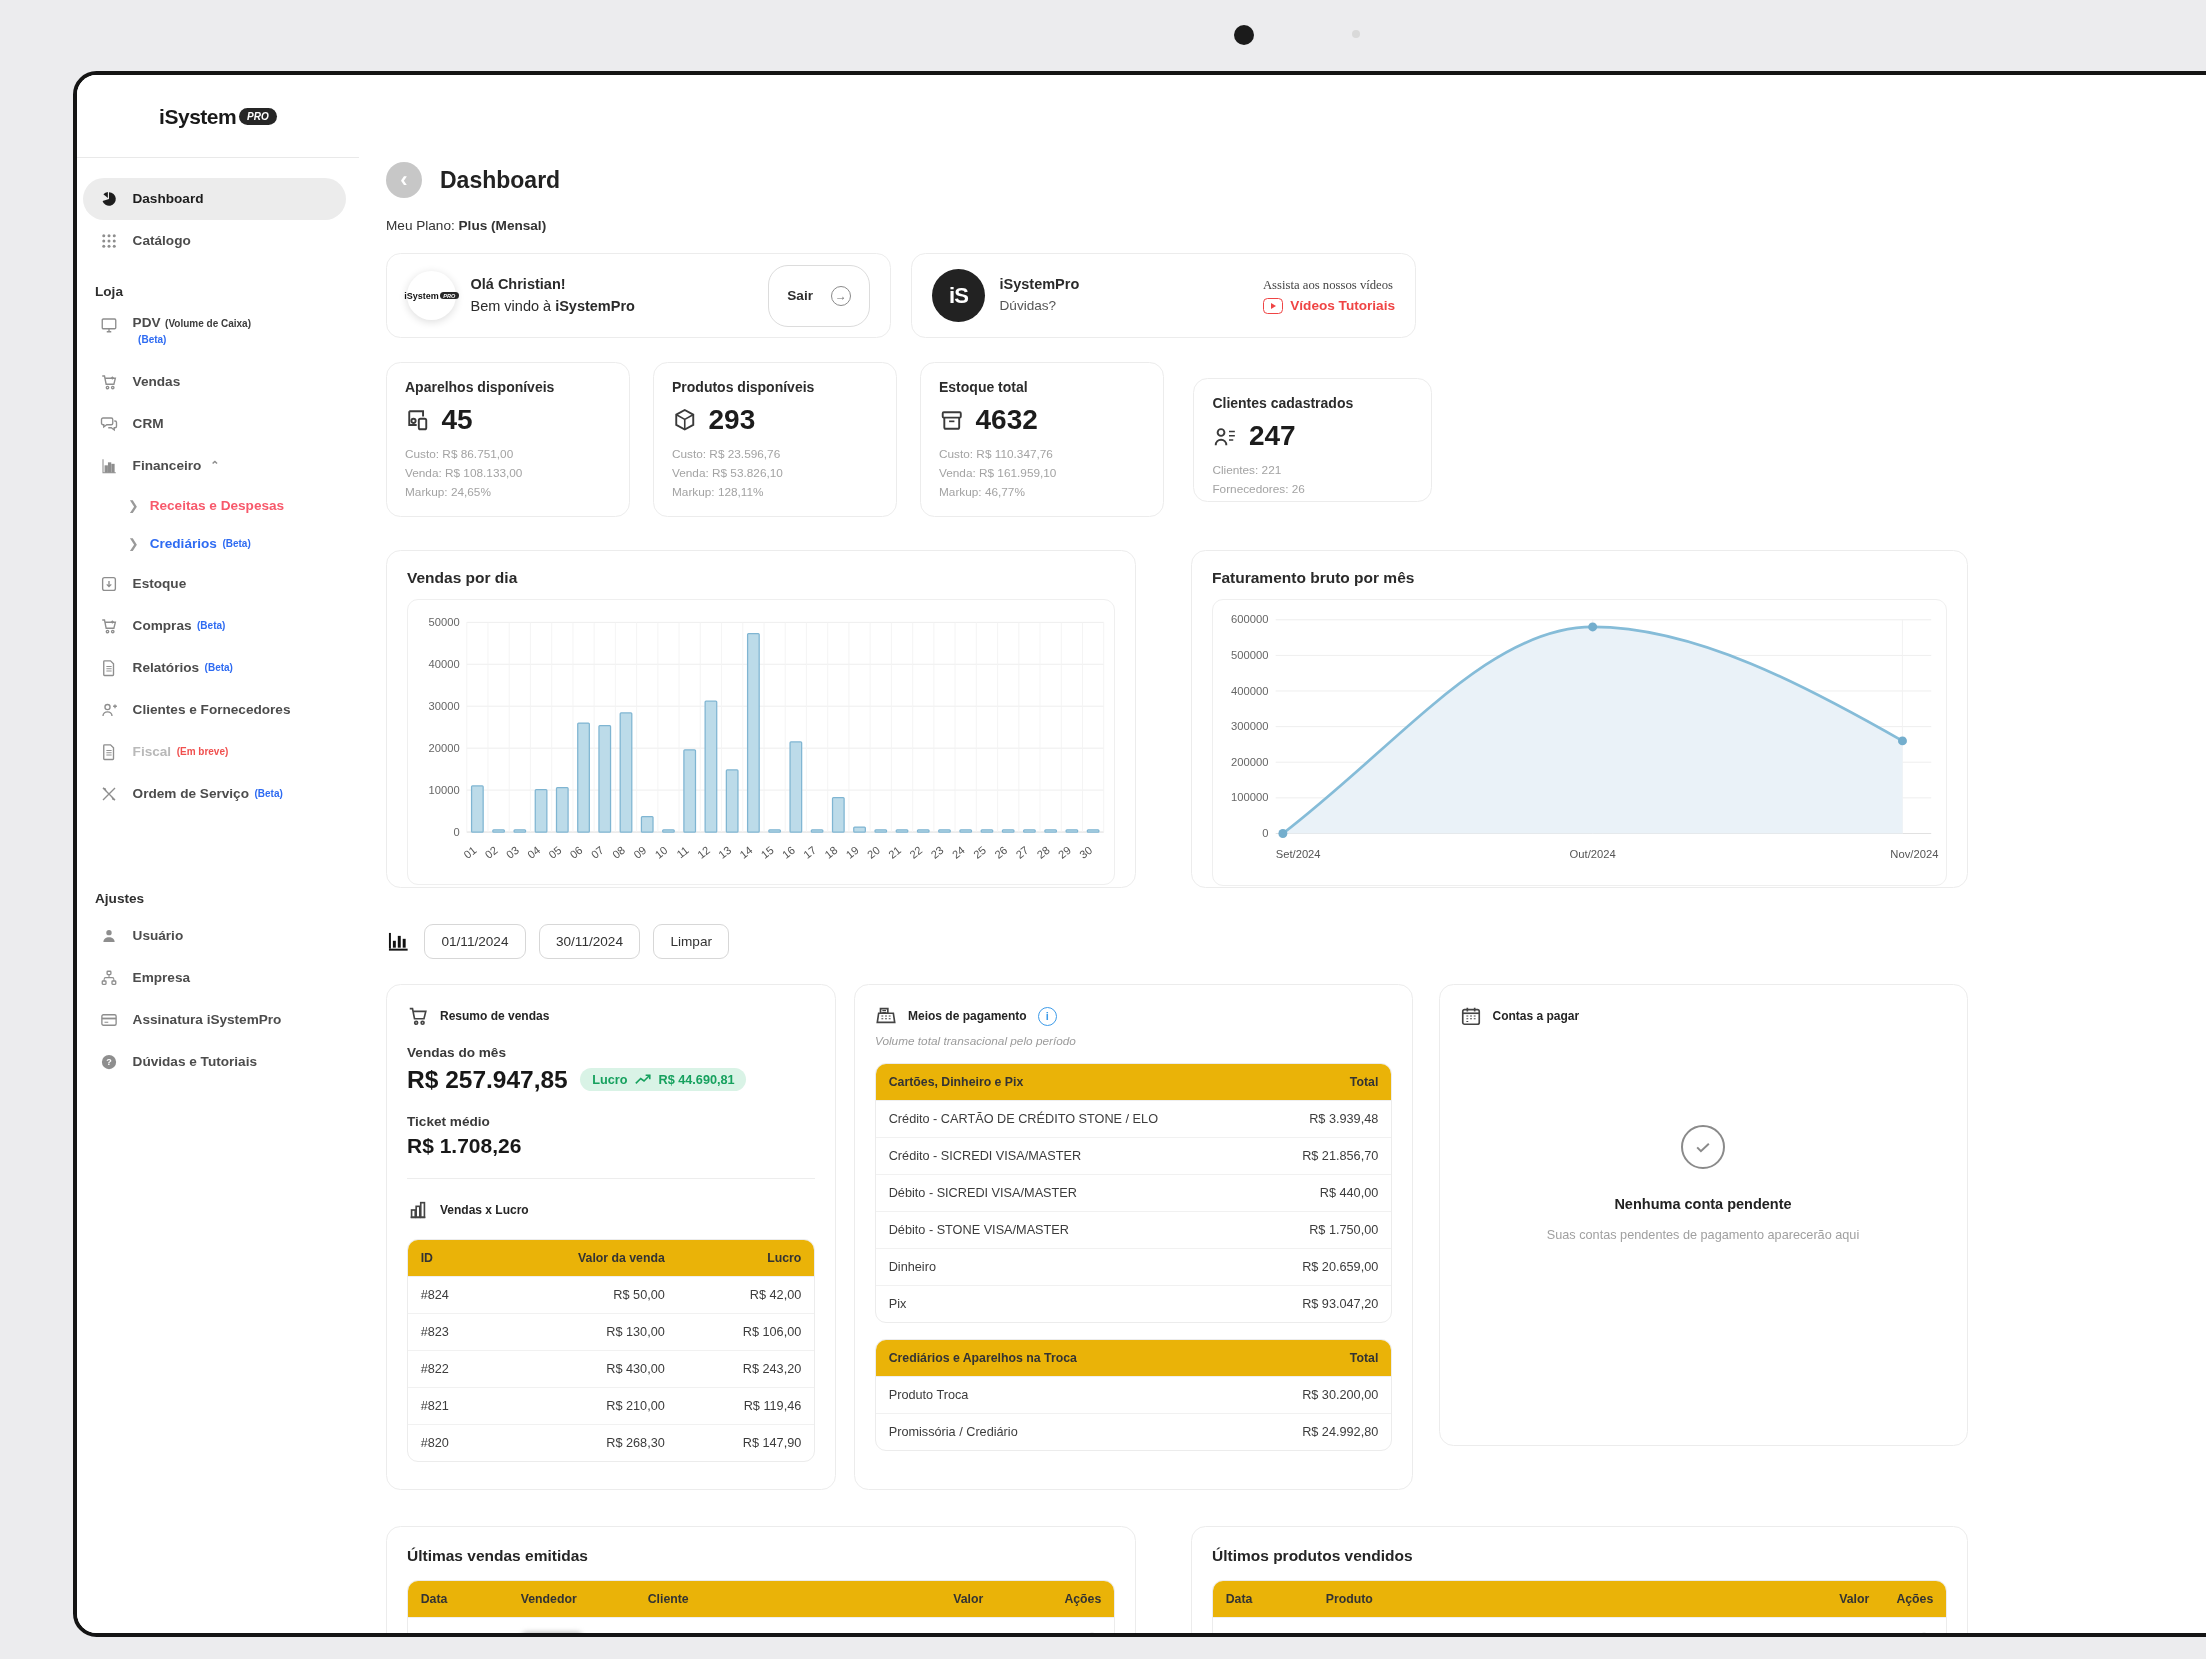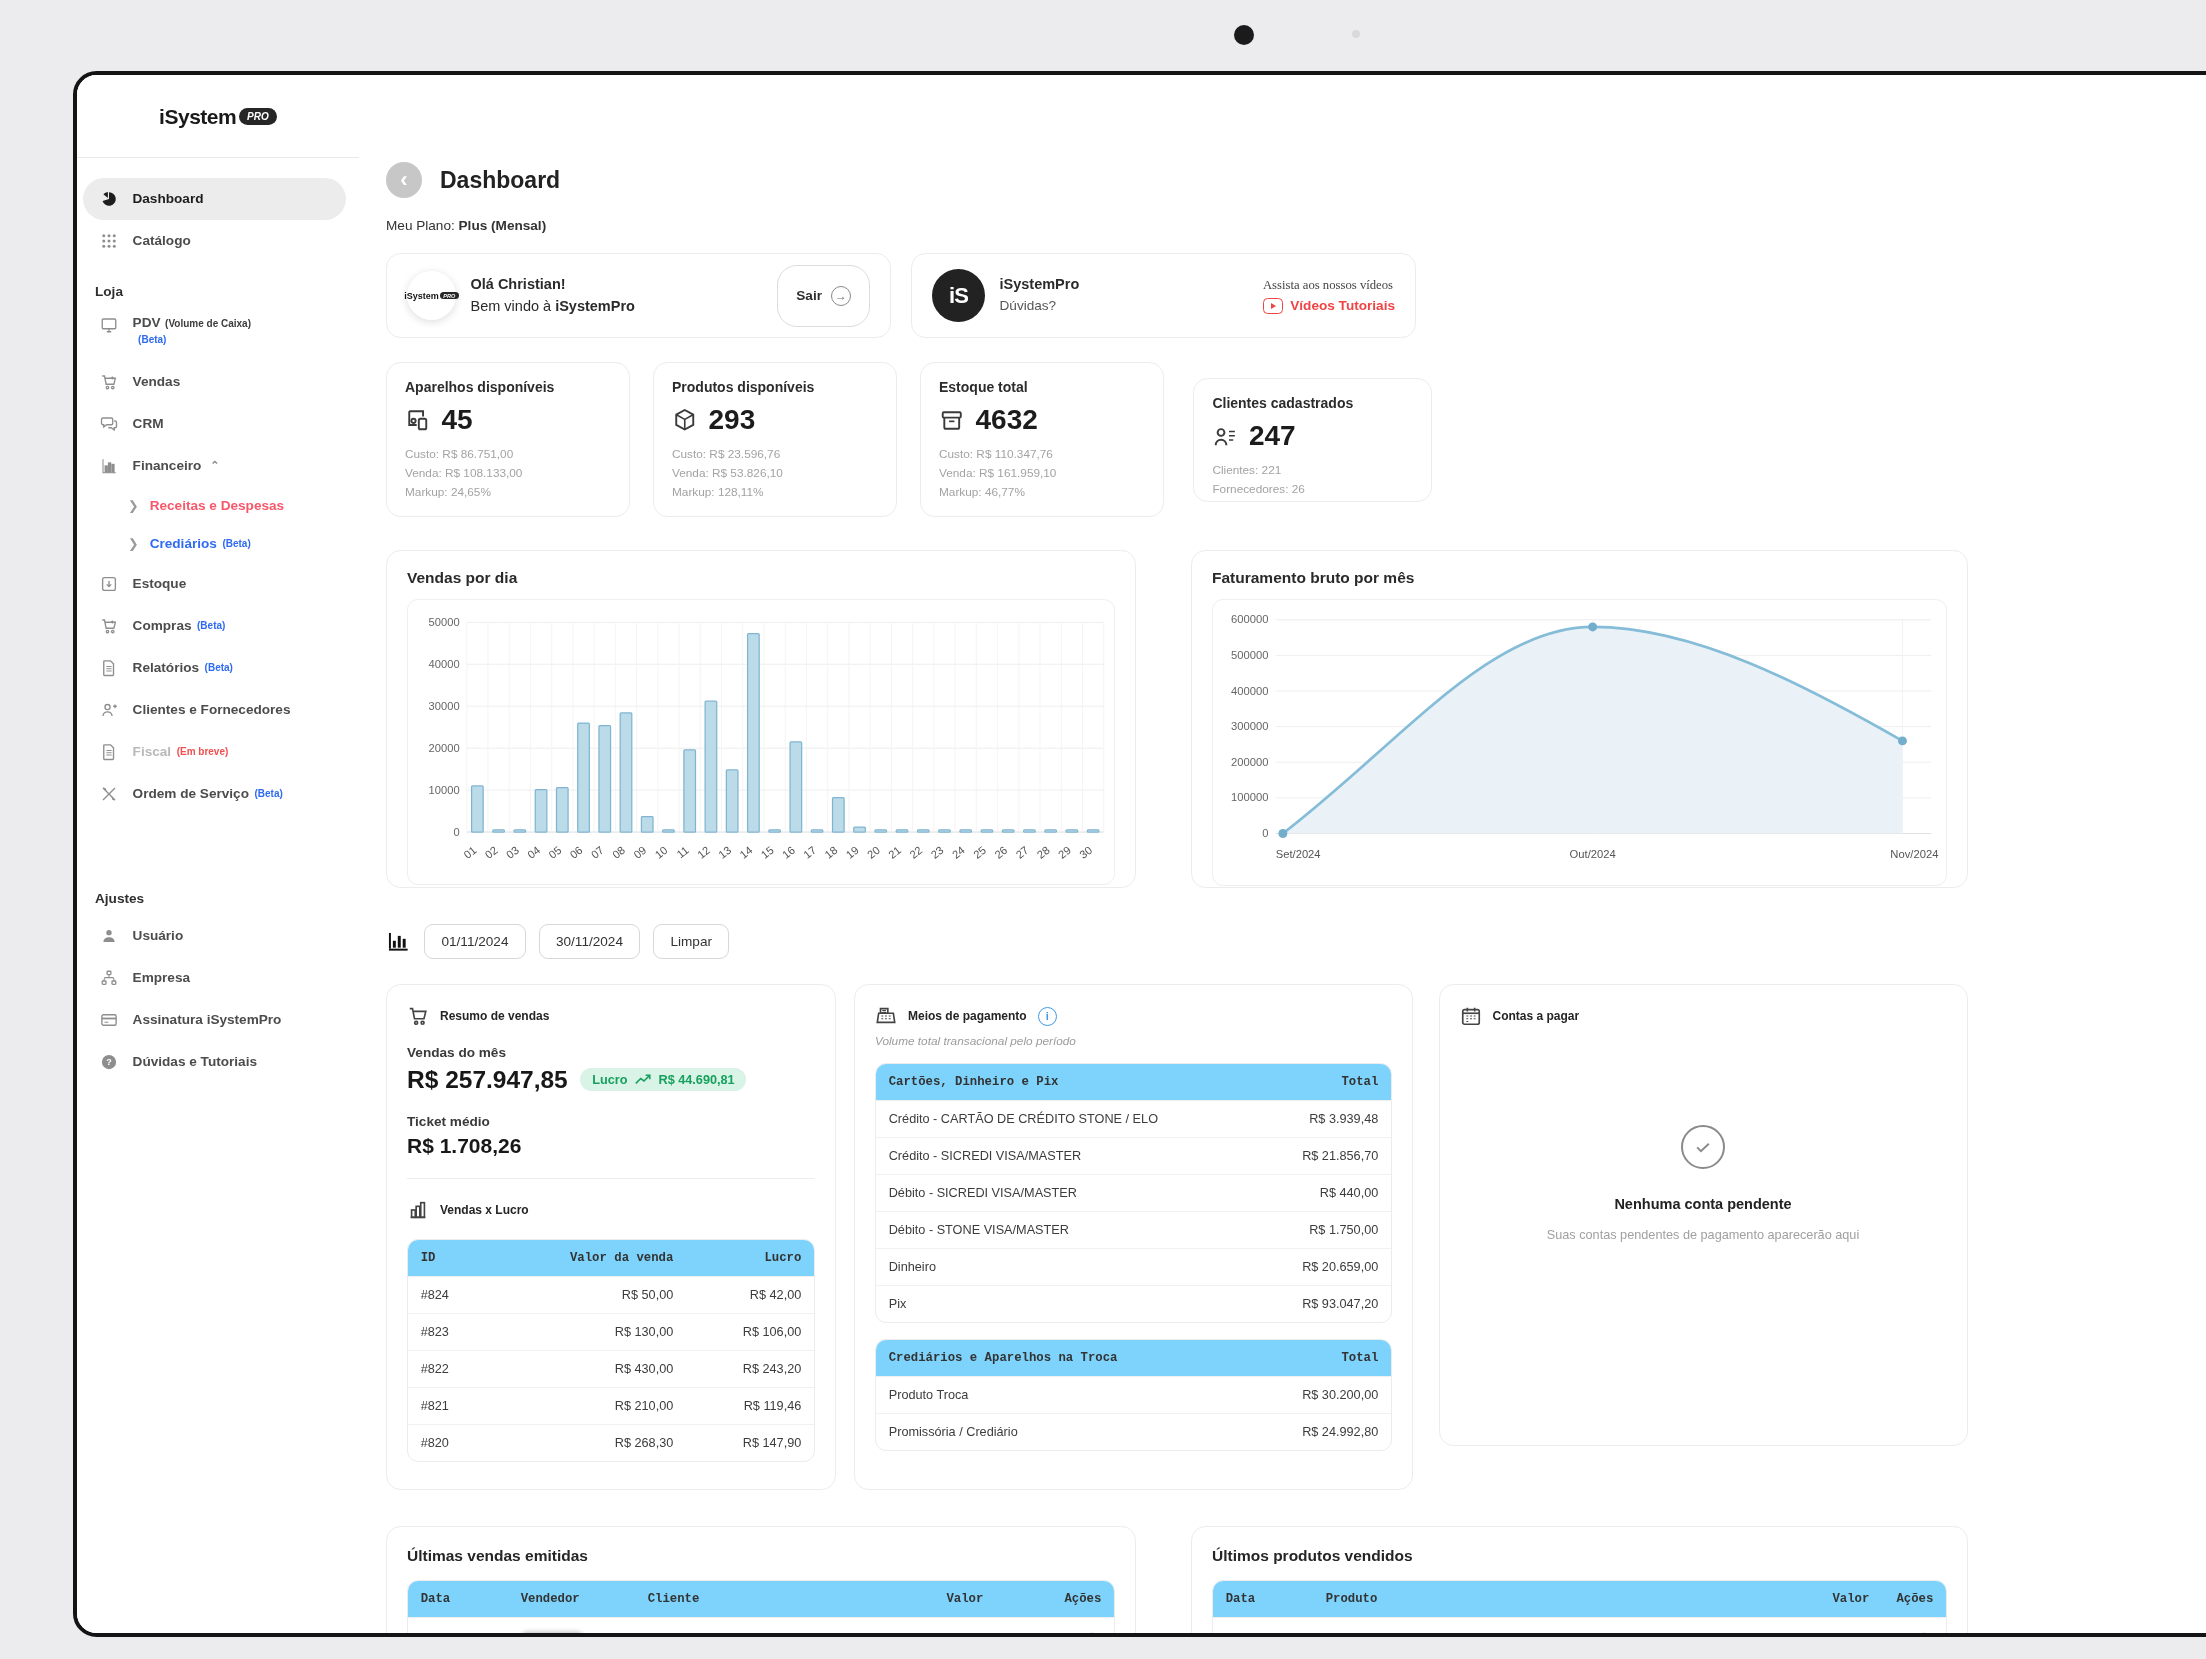--- a/index.html
+++ b/index.html
@@ -55,21 +55,21 @@
 
   .card { background:#fff; border:0.9px solid #ececec; border-radius:14.5px; }
 
   .row1 { display:flex; gap:20px; margin-bottom:23.6px; }
   .wcard { width:505px; height:85px; display:flex; align-items:center; padding:0 20px; }
   .wlogo { width:49px; height:49px; border-radius:50%; background:#fff; box-shadow:0 1.8px 9px rgba(0,0,0,.14);
            display:flex; align-items:center; justify-content:center; font-size:9px; font-weight:700; color:#111;
            flex:0 0 49px; }
   .wtxt { margin-left:14.5px; line-height:1.45; font-size:14.5px; color:#2b2b2b; }
   .wtxt .l1 { font-weight:400; } .wtxt b { font-weight:700; }
-  .sair-btn { margin-left:auto; display:flex; align-items:center; gap:9px; border:0.9px solid #dcdcdc;
+  .sair-btn { margin-left:auto; display:flex; align-items:center; gap:18px; border:0.9px solid #dcdcdc;
               border-radius:20px; padding:20px 18px; font-size:13.6px; font-weight:600; color:#2e2e2e; cursor:pointer; }
   .arrow-circ { width:20px; height:20px; border:1.5px solid #8a8a8a; border-radius:50%; color:#6d6d6d;
                 font-size:11.8px; display:flex; align-items:center; justify-content:center; }
   .vlogo { width:53px; height:53px; border-radius:50%; background:#222; color:#fff; font-weight:700;
            font-size:22px; display:flex; align-items:center; justify-content:center; flex:0 0 53px; letter-spacing:-0.9px;}
   .vtxt { margin-left:14.5px; line-height:1.5; }
   .vtxt .t { font-size:14.5px; font-weight:700; } .vtxt .s { font-size:13.6px; color:#555; }
   .vright { margin-left:auto; text-align:left; }
   .vright .l { font-size:12.7px; color:#444; margin-bottom:5.5px;font-family:Liberation Serif, serif; }
   .vlink { display:flex; align-items:center; gap:7.3px; color:#ef4444; font-size:13.6px; font-weight:700; cursor:pointer; }
@@ -111,21 +111,21 @@
   .mid-val { font-size:21px; font-weight:800; color:#181818; }
   .val-row { display:flex; align-items:center; gap:12.7px; margin-bottom:20px; }
   .profit-pill { background:#d9f3e6; border-radius:13.6px; padding:4.5px 11.8px; display:flex; align-items:center;
                  gap:7.3px; font-size:12.7px; font-weight:700; color:#16a15e; }
   .trend-ico { display:flex; } .trend-ico svg { width:16.4px; height:12.7px; }
   .sum-divider { border-bottom:0.9px solid #ededed; margin:7.3px 0 20px 0; }
 
   table.dtab { width:100%; border-collapse:separate; border-spacing:0; border:0.9px solid #ececec;
                border-radius:11px; overflow:hidden; font-size:12.7px; }
   table.dtab th { font-size:12.3px; font-weight:700; color:#333; text-align:left; padding:11px 12.7px;
-                  border-bottom:0.9px solid #efefef; background:#7dd3fc;font-family:Liberation Mono, monospace; }
+                  border-bottom:0.9px solid #efefef; background:#eab308; }
   table.dtab td { padding:11px 12.7px; color:#3c3c3c; border-bottom:0.9px solid #f1f1f1; }
   table.dtab tr:last-child td { border-bottom:none; }
   .tr-r { text-align:right !important; }
 
   .pay-sub { font-size:11.8px; font-style:italic; color:#9c9c9c; margin:-11px 0 14.5px 0; }
   .info-ico { width:19px; height:19px; border:1.8px solid #3d9be9; border-radius:50%; color:#3d9be9;
               font-size:11px; font-weight:700; display:flex; align-items:center; justify-content:center; }
   .pay-gap { height:16.4px; }
 
   .due-empty { text-align:center; padding-top:80px; }

